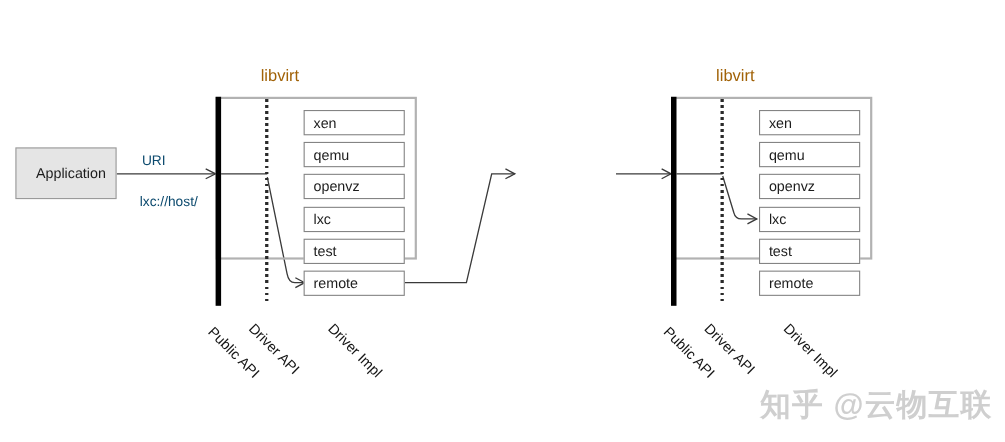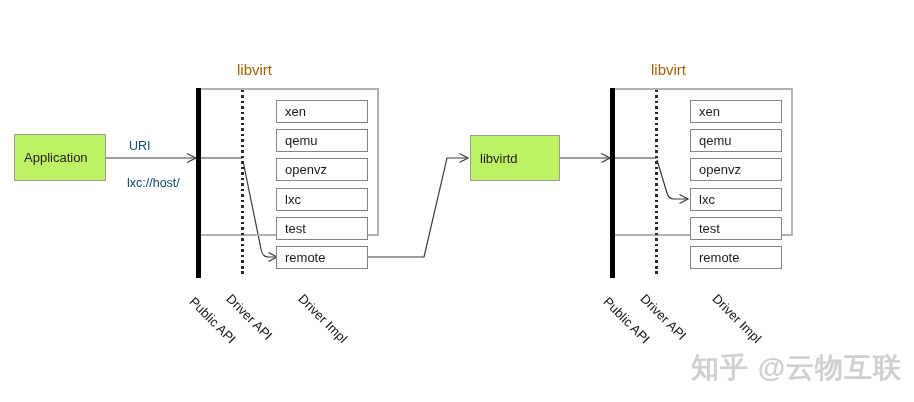--- a/index.html
+++ b/index.html
@@ -2,23 +2,23 @@
 <html><head>
 <meta charset="utf-8">
 <style>
   html,body{margin:0;padding:0;background:#ffffff;}
   #canvas{
     position:relative;width:914px;height:402px;background:#ffffff;overflow:hidden;
     font-family:"Liberation Sans","DejaVu Sans",sans-serif;color:#1c1c1c;
   }
   #lines{position:absolute;left:0;top:0;z-index:0;}
   .node{
-    position:absolute;box-sizing:border-box;background:#bef264;
+    position:absolute;box-sizing:border-box;background:#e5e5e5;
     border:1.5px solid #9a9a9a;font-size:13px;color:#1c1c1c;
-    display:flex;align-items:center;padding-left:9px;z-index:1;
+    display:flex;align-items:center;padding-left:9px;z-index:1;justify-content:center;
   }
   .app-box{left:14px;top:134px;width:92px;height:47px;}
   .daemon-box{left:470px;top:135px;width:90px;height:46px;}
   .edge-label{position:absolute;font-size:12.5px;color:#0c4a6e;z-index:1;}
   .uri-label{left:129px;top:139px;}
   .uri-value{left:127px;top:176px;}
   .stack-title{position:absolute;top:61px;font-size:15px;color:#a16207;z-index:1;}
   .stack-title.left{left:237px;}
   .stack-title.right{left:651px;}
   .stack{
@@ -93,23 +93,20 @@
     <div class="driver-box" style="top:39px">qemu</div>
     <div class="driver-box" style="top:68px">openvz</div>
     <div class="driver-box" style="top:98px">lxc</div>
     <div class="driver-box" style="top:127px">test</div>
     <div class="driver-box" style="top:156px">remote</div>
   </div>
   <div class="col-label" style="left:197px;top:294px">Public API</div>
   <div class="col-label" style="left:234px;top:291px">Driver API</div>
   <div class="col-label" style="left:306px;top:291px">Driver Impl</div>
 
-  <div class="node daemon-box">
-    <span>libvirtd</span>
-  </div>
 
   <div class="stack-title right">libvirt</div>
   <div class="stack right">
     <div class="public-api-bar"></div>
     <div class="driver-api-divider"></div>
     <div class="driver-box" style="top:10px">xen</div>
     <div class="driver-box" style="top:39px">qemu</div>
     <div class="driver-box" style="top:68px">openvz</div>
     <div class="driver-box" style="top:98px">lxc</div>
     <div class="driver-box" style="top:127px">test</div>

